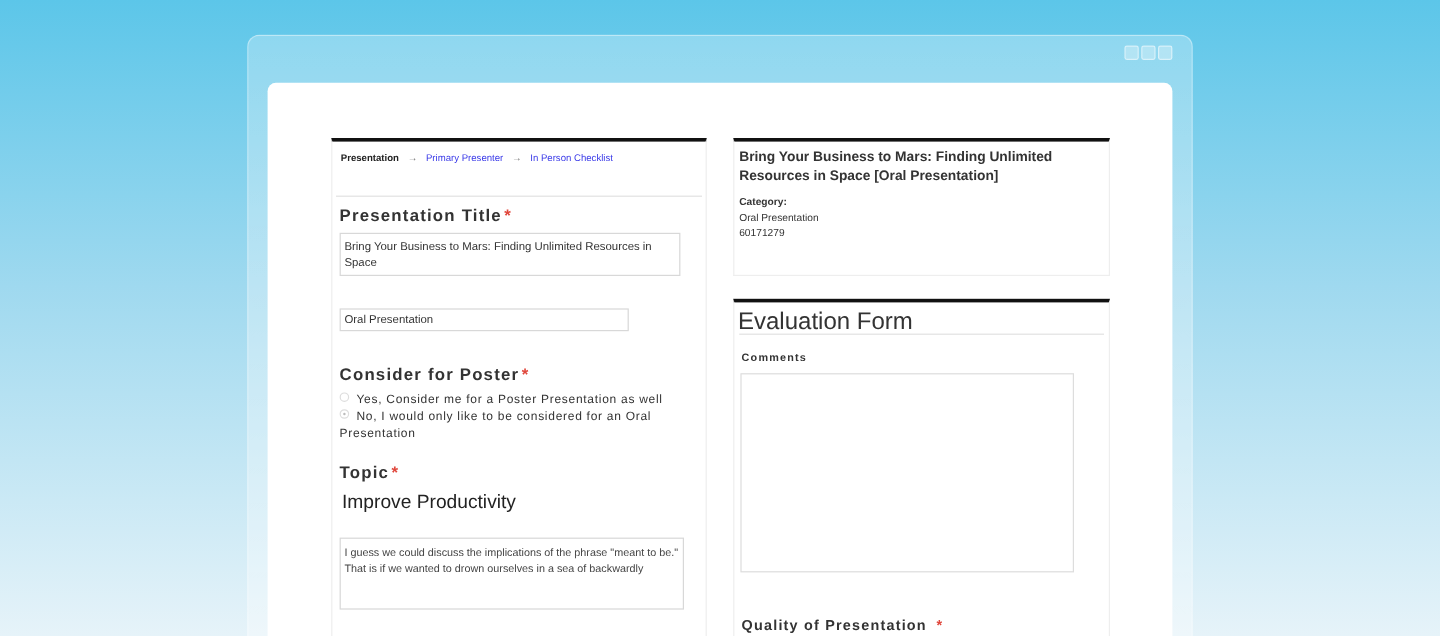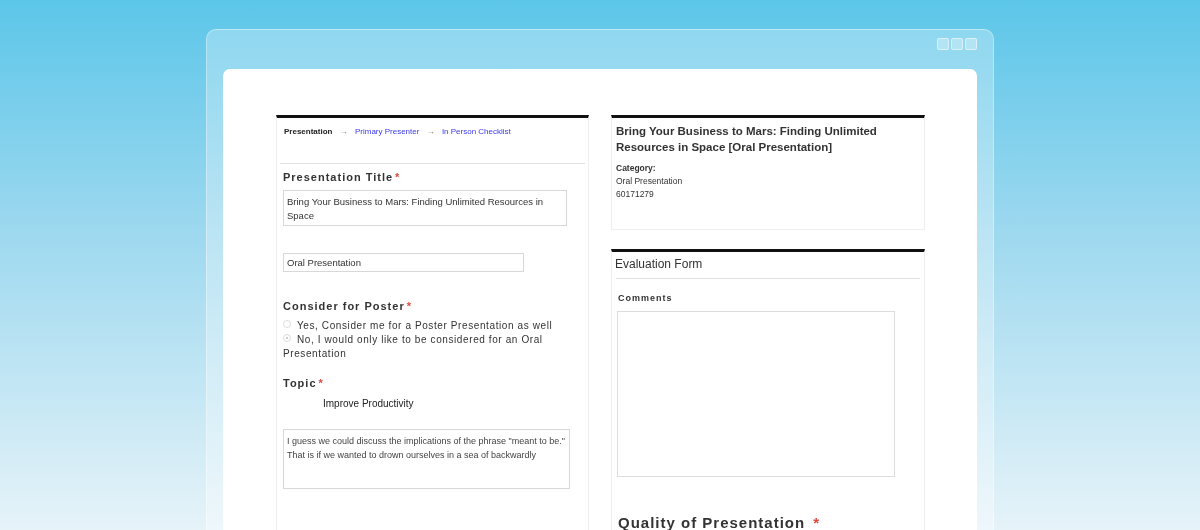--- a/index.html
+++ b/index.html
@@ -27,21 +27,21 @@
   .left-panel {
     position: absolute; left: 53px; top: 46px; width: 313px; height: 440px;
     border-top: 3px solid #111; border-left: 1px solid #eee; border-right: 1px solid #eee;
   }
   .crumbs { padding: 9px 7px 0 7px; font-size: 8px; height: 45px; }
   .crumb-active { color: #222; font-weight: bold; }
   .crumb-link { color: #3a3ae8; text-align: center; }
   .crumb-arrow { color: #777; margin: 0 5px; font-size: 8px; }
   .divider { border-top: 1px solid #e2e2e2; margin: 0 3px 0 3px; }
   .field-label {
-    font-size: 11px; font-weight: bold; letter-spacing: 1px; color: #333;
+    font-size: 14px; font-weight: bold; letter-spacing: 1px; color: #333;
     padding: 0 6px;
   }
   .req { color: #e0473c; margin-left: 2px; }
   .text-box {
     margin: 0 6px; border: 1px solid #d8d8d8; padding: 4px 3px;
     font-size: 9.5px; color: #333; line-height: 14px;
   }
   .help { font-size: 8.5px; color: #333; line-height: 13px; padding: 0 6px; }
   .radio-row { font-size: 10px; color: #333; letter-spacing: 0.6px; padding: 0 6px; line-height: 14px; }
   .radio {
@@ -57,30 +57,30 @@
     border-top: 3px solid #111; border-left: 1px solid #eee; border-right: 1px solid #eee; border-bottom: 1px solid #eee;
     padding: 5px 4px;
   }
   .rt-title { font-size: 11.5px; font-weight: bold; color: #333; line-height: 16px; }
   .meta-label { font-size: 8.5px; font-weight: bold; color: #333; margin-top: 8px; }
   .meta-value { font-size: 8.5px; color: #333; margin-top: 3px; }
   .right-bottom {
     position: absolute; left: 388px; top: 180px; width: 314px; height: 300px;
     border-top: 3px solid #111; border-left: 1px solid #eee; border-right: 1px solid #eee;
   }
-  .eval-title { font-size: 12px; color: #333; padding: 5px 3px 0 3px; height: 26px; }
+  .eval-title { font-size: 20px; color: #333; padding: 5px 3px 0 3px; height: 26px; }
   .eval-divider { border-top: 1px solid #e2e2e2; margin: 0 4px; }
   .comments-label { font-size: 9px; font-weight: bold; letter-spacing: 1px; color: #333; padding: 14px 6px 0 6px; }
   .comments-box {
     position: absolute; left: 5px; top: 59px; width: 278px; height: 166px;
     border: 1px solid #ddd;
   }
   .quality-label {
     position: absolute; left: 6px; top: 262px;
-    font-size: 15px; font-weight: bold; letter-spacing: 1px; color: #333;
+    font-size: 12px; font-weight: bold; letter-spacing: 1px; color: #333;
   }
 </style>
 </head>
 <body>
 
 <div class="window-frame">
   <div class="win-btns">
     <div class="win-btn"></div>
     <div class="win-btn"></div>
     <div class="win-btn"></div>
@@ -120,21 +120,21 @@
     </div>
     <div class="radio-row">
       <span class="radio checked"></span><span>No, I would only like to be considered for an Oral Presentation</span>
     </div>
 
     <div style="height:16px"></div>
     <div class="field-label">
       <span>Topic</span><span class="req">*</span>
     </div>
     <div style="height:9px"></div>
-    <div style="font-size:10px;color:#222;padding:0 8px;margin-left:38px;">Improve Productivity</div>
+    <div style="font-size:16px;color:#222;padding:0 8px;">Improve Productivity</div>
 
     <div style="height:17px"></div>
     <div style="height:3px"></div>
     <div class="text-box" style="width:287px;height:60px;font-size:9px;line-height:14px;color:#444;">I guess we could discuss the implications of the phrase "meant to be." That is if we wanted to drown ourselves in a sea of backwardly</div>
   </div>
 
   <div class="right-top">
     <div class="rt-title">Bring Your Business to Mars: Finding Unlimited Resources in Space [Oral Presentation]</div>
     <div class="meta-label">Category:</div>
     <div class="meta-value">Oral Presentation</div>

